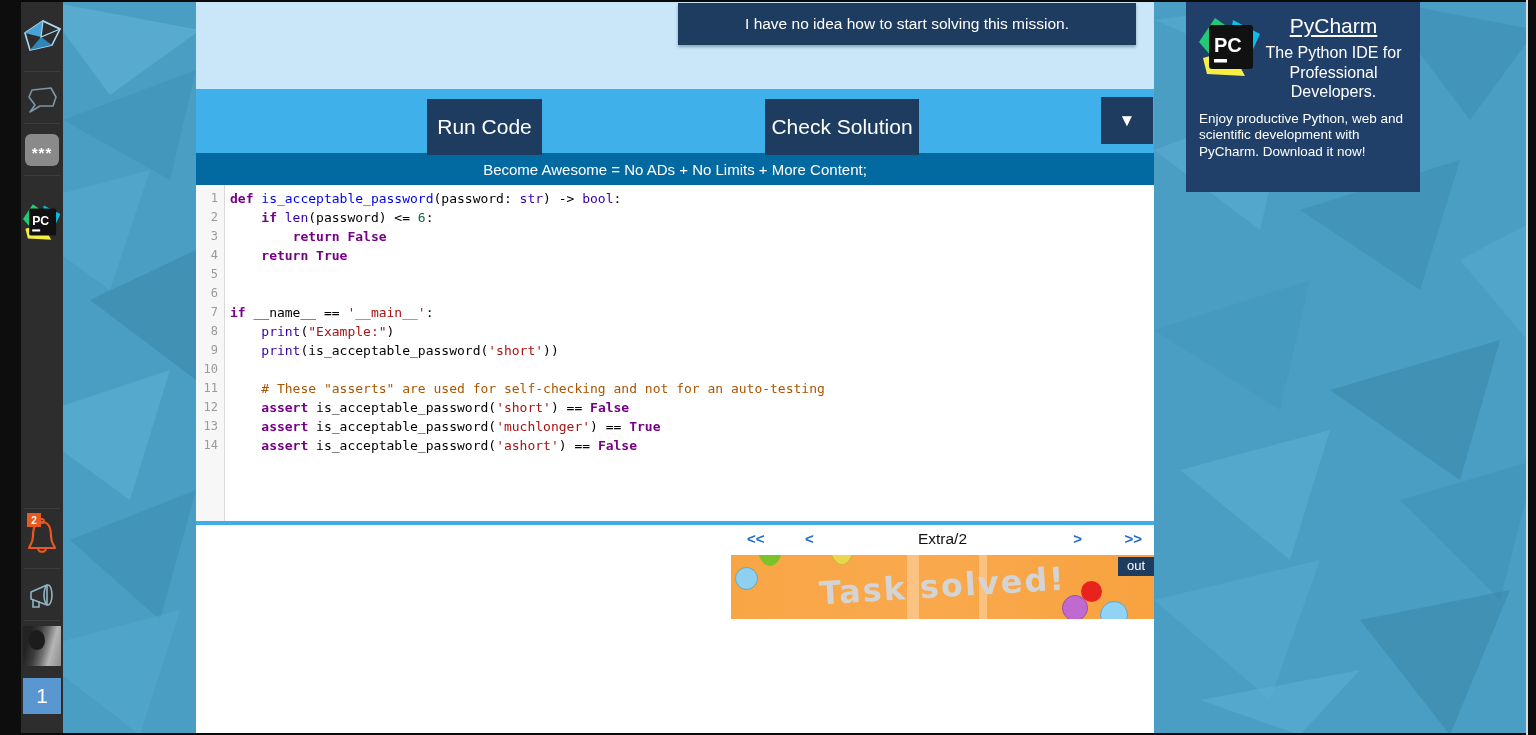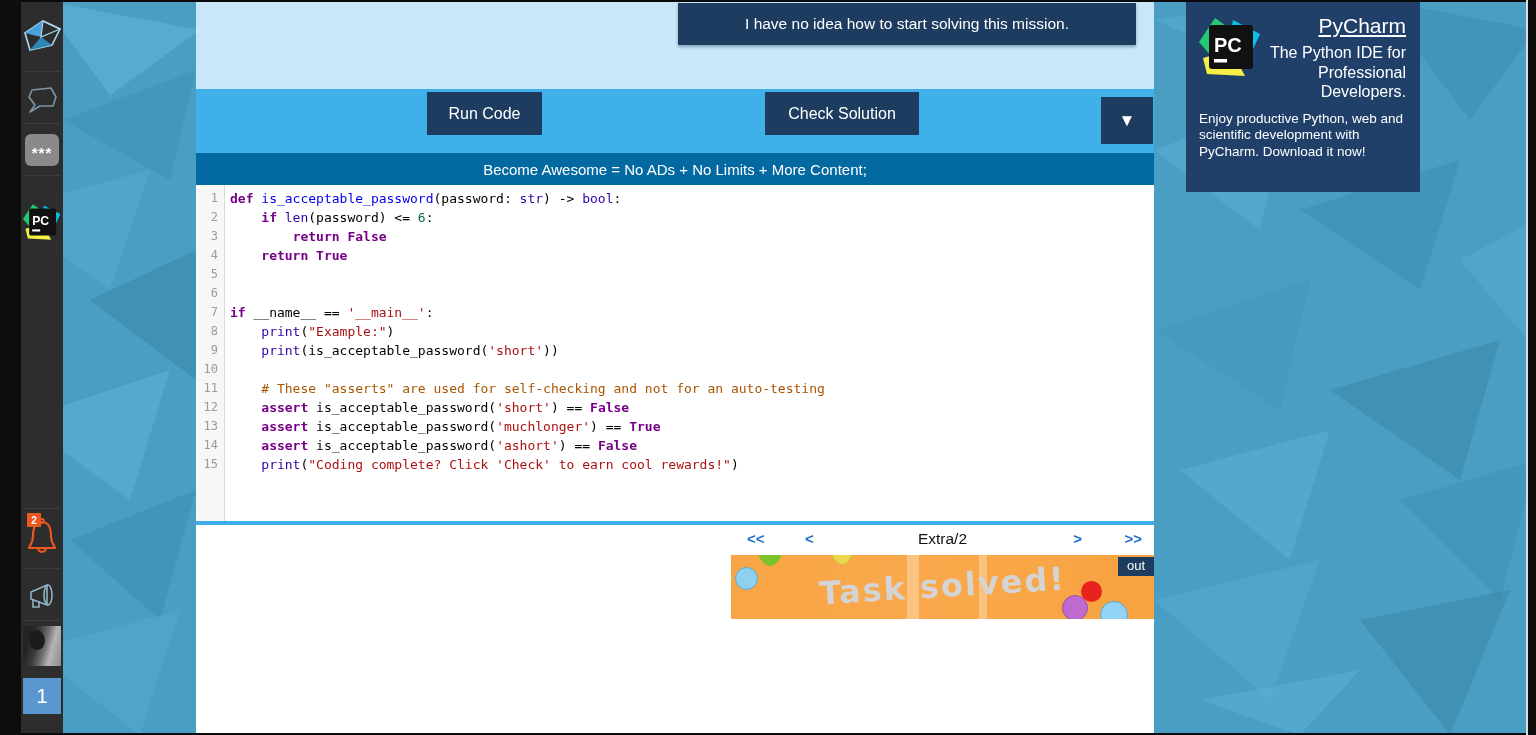--- a/index.html
+++ b/index.html
@@ -34,22 +34,22 @@
   .main-col { position:absolute; left:196px; top:2px; width:958px; height:733px; z-index:30;
               display:flex; flex-direction:column; background:#fff; }
 
   .mission-header { position:relative; height:87px; background:#c9e7f8; flex:none;padding-left:40px; }
   .mission-btn { position:absolute; left:482px; top:1px; width:458px; height:42px;
                  background:#1d3c60; color:#fff; font-size:15.5px; border:none;
                  display:flex; align-items:center; justify-content:center; cursor:pointer;
                  box-shadow:0 2px 3px rgba(0,40,70,.35); }
 
   .toolbar { position:relative; height:64px; background:#3fb0ea; flex:none; }
-  .tb-btn { position:absolute; top:3px; height:43px; background:#1d3c60; color:#fff;
-            font-size:16px; border:none; display:flex; align-items:center; justify-content:center; cursor:pointer; }
+  .tb-btn { position:absolute; top:10px; height:56px; background:#1d3c60; color:#fff;
+            font-size:21px; border:none; display:flex; align-items:center; justify-content:center; cursor:pointer; }
   .btn-run   { left:231px; width:115px; }
   .btn-check { left:569px; width:154px; }
   .btn-drop  { left:905px; top:8px; width:52px; height:47px; font-size:17px; }
 
   .promo-bar { height:32px; background:#0369a1; color:#fff; font-size:15px; flex:none;
                display:flex; align-items:center; justify-content:center; cursor:pointer; }
 
   
   .editor { position:relative; height:336px; background:#fff; flex:none; overflow:hidden;
             font-family:"DejaVu Sans Mono", monospace; font-size:13px; cursor:text; }
@@ -92,21 +92,21 @@
   .d-red     { right:52px; top:26px; width:21px; height:21px; background:#e8231e; }
   .d-purple  { right:66px; top:40px; width:26px; height:26px; background:#c06ad0; border:1px solid #9a4fae; }
   .d-blue2   { right:26px; top:46px; width:28px; height:28px; background:#92d2f4; border:1px solid #5aa8d6; }
   .d-stripe  { position:absolute; top:0; bottom:0; width:12px; background:rgba(255,255,255,.30); border-radius:0; }
 
   
   .ad-panel { position:absolute; left:1186px; top:2px; width:234px; height:190px;
               background:#20406a; z-index:35; color:#fff; padding:12px 13px 10px 13px; cursor:pointer; }
   .ad-head { display:flex; }
   .ad-logo { flex:none; margin-top:2px; }
-  .ad-head-text { flex:1; text-align:right; padding-right:1px; }
+  .ad-head-text { flex:1; text-align:center; padding-right:1px; }
   .ad-title { font-size:21px; text-decoration:underline; margin-bottom:5px; }
   .ad-subtitle { font-size:16px; line-height:1.22; }
   .ad-body { margin-top:9px; font-size:13.5px; line-height:1.24; text-align:left; }
 </style>
 </head>
 <body>
 
 <svg id="waves" width="1536" height="735" viewBox="0 0 1536 735">
   <rect width="1536" height="735" fill="#4a9ec4"></rect>
   <polygon points="40,0 200,30 110,95" fill="#5fb2d6" opacity=".65"></polygon>
@@ -230,21 +230,20 @@
         <div class="code-row"><span class="gutter-num">5</span><span class="code-text">&nbsp;</span></div>
         <div class="code-row"><span class="gutter-num">6</span><span class="code-text">&nbsp;</span></div>
         <div class="code-row"><span class="gutter-num">7</span><span class="code-text"><span class="tok-kw">if</span><span class="tok-pl"> __name__ == </span><span class="tok-st">'__main__'</span><span class="tok-pl">:</span></span></div>
         <div class="code-row"><span class="gutter-num">8</span><span class="code-text"><span class="tok-pl">    </span><span class="tok-bi">print</span><span class="tok-pl">(</span><span class="tok-st">"Example:"</span><span class="tok-pl">)</span></span></div>
         <div class="code-row"><span class="gutter-num">9</span><span class="code-text"><span class="tok-pl">    </span><span class="tok-bi">print</span><span class="tok-pl">(is_acceptable_password(</span><span class="tok-st">'short'</span><span class="tok-pl">))</span></span></div>
         <div class="code-row"><span class="gutter-num">10</span><span class="code-text">&nbsp;</span></div>
         <div class="code-row"><span class="gutter-num">11</span><span class="code-text"><span class="tok-pl">    </span><span class="tok-co"># These "asserts" are used for self-checking and not for an auto-testing</span></span></div>
         <div class="code-row"><span class="gutter-num">12</span><span class="code-text"><span class="tok-pl">    </span><span class="tok-kw">assert</span><span class="tok-pl"> is_acceptable_password(</span><span class="tok-st">'short'</span><span class="tok-pl">) == </span><span class="tok-kw">False</span></span></div>
         <div class="code-row"><span class="gutter-num">13</span><span class="code-text"><span class="tok-pl">    </span><span class="tok-kw">assert</span><span class="tok-pl"> is_acceptable_password(</span><span class="tok-st">'muchlonger'</span><span class="tok-pl">) == </span><span class="tok-kw">True</span></span></div>
         <div class="code-row"><span class="gutter-num">14</span><span class="code-text"><span class="tok-pl">    </span><span class="tok-kw">assert</span><span class="tok-pl"> is_acceptable_password(</span><span class="tok-st">'ashort'</span><span class="tok-pl">) == </span><span class="tok-kw">False</span></span></div>
-        <div class="code-row"><span class="gutter-num">15</span><span class="code-text"><span class="tok-pl">    </span><span class="tok-bi">print</span><span class="tok-pl">(</span><span class="tok-st">"Coding complete? Click 'Check' to earn cool rewards!"</span><span class="tok-pl">)</span></span></div>
       </div>
   </div>
 
   <div class="blue-divider"></div>
 
   <div class="console">
     <div class="result-widget">
 
       <div class="pagination">
         <a class="pg-link pg-first">&lt;&lt;</a>

